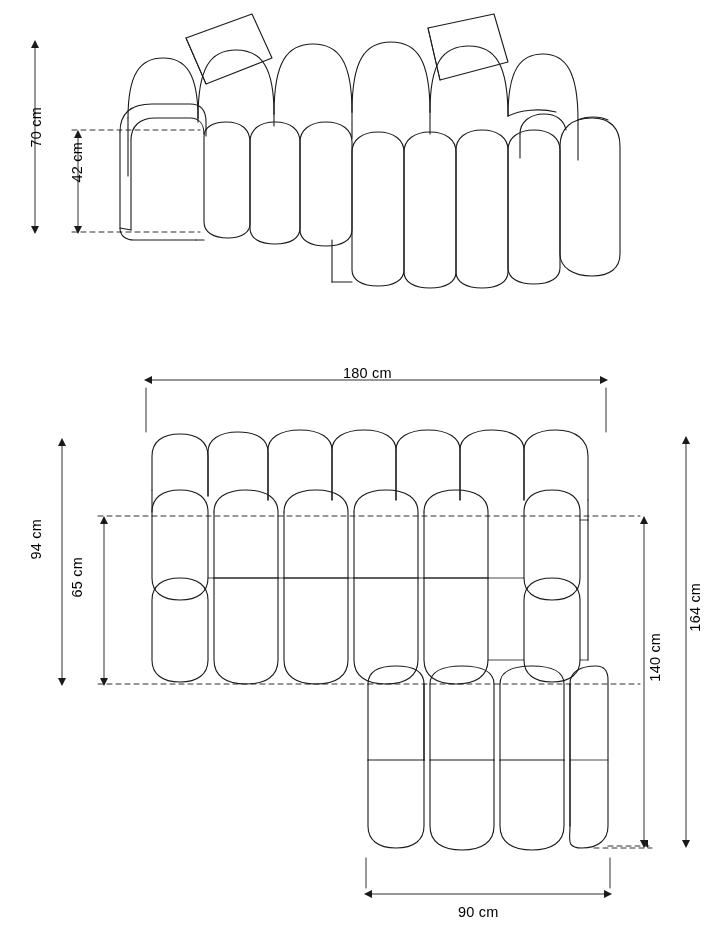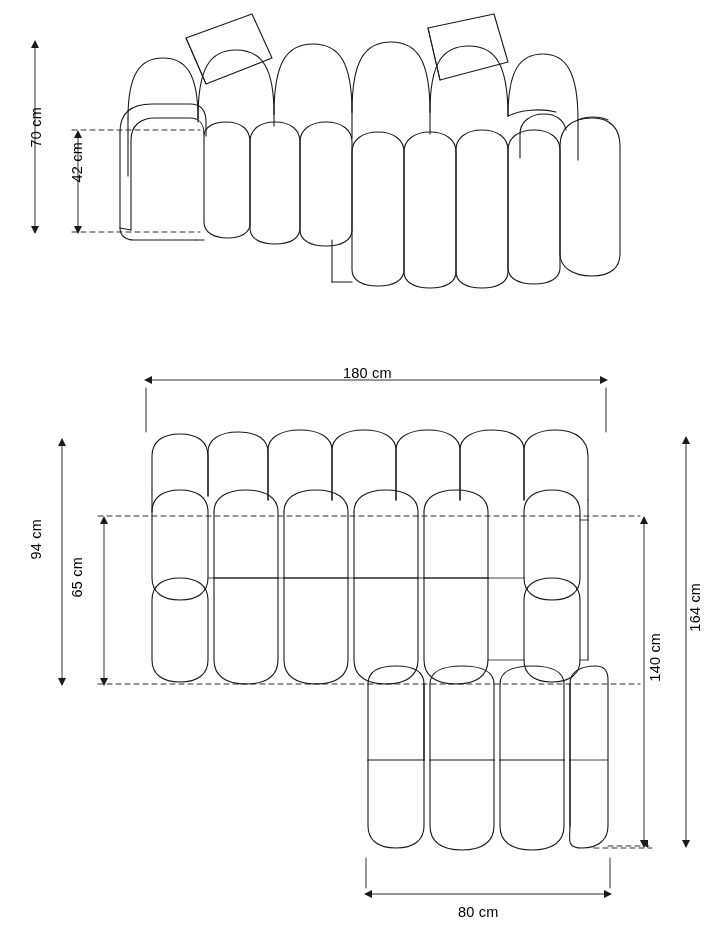--- a/index.html
+++ b/index.html
@@ -225,15 +225,15 @@
   <div class="dim-label" style="left:343px; top:366px;">180 cm</div>
 
   <div class="dim-label rot rot-ccw" style="left:6px; top:532px; width:60px; text-align:center;">94 cm</div>
 
   <div class="dim-label rot rot-ccw" style="left:47px; top:570px; width:60px; text-align:center;">65 cm</div>
 
   <div class="dim-label rot rot-ccw" style="left:660px; top:600px; width:70px; text-align:center;">164 cm</div>
 
   <div class="dim-label rot rot-ccw" style="left:620px; top:650px; width:70px; text-align:center;">140 cm</div>
 
-  <div class="dim-label" style="left:458px; top:905px;">80 cm</div>
+  <div class="dim-label" style="left:458px; top:905px;">90 cm</div>
 
 </div>
 
 </body></html>

